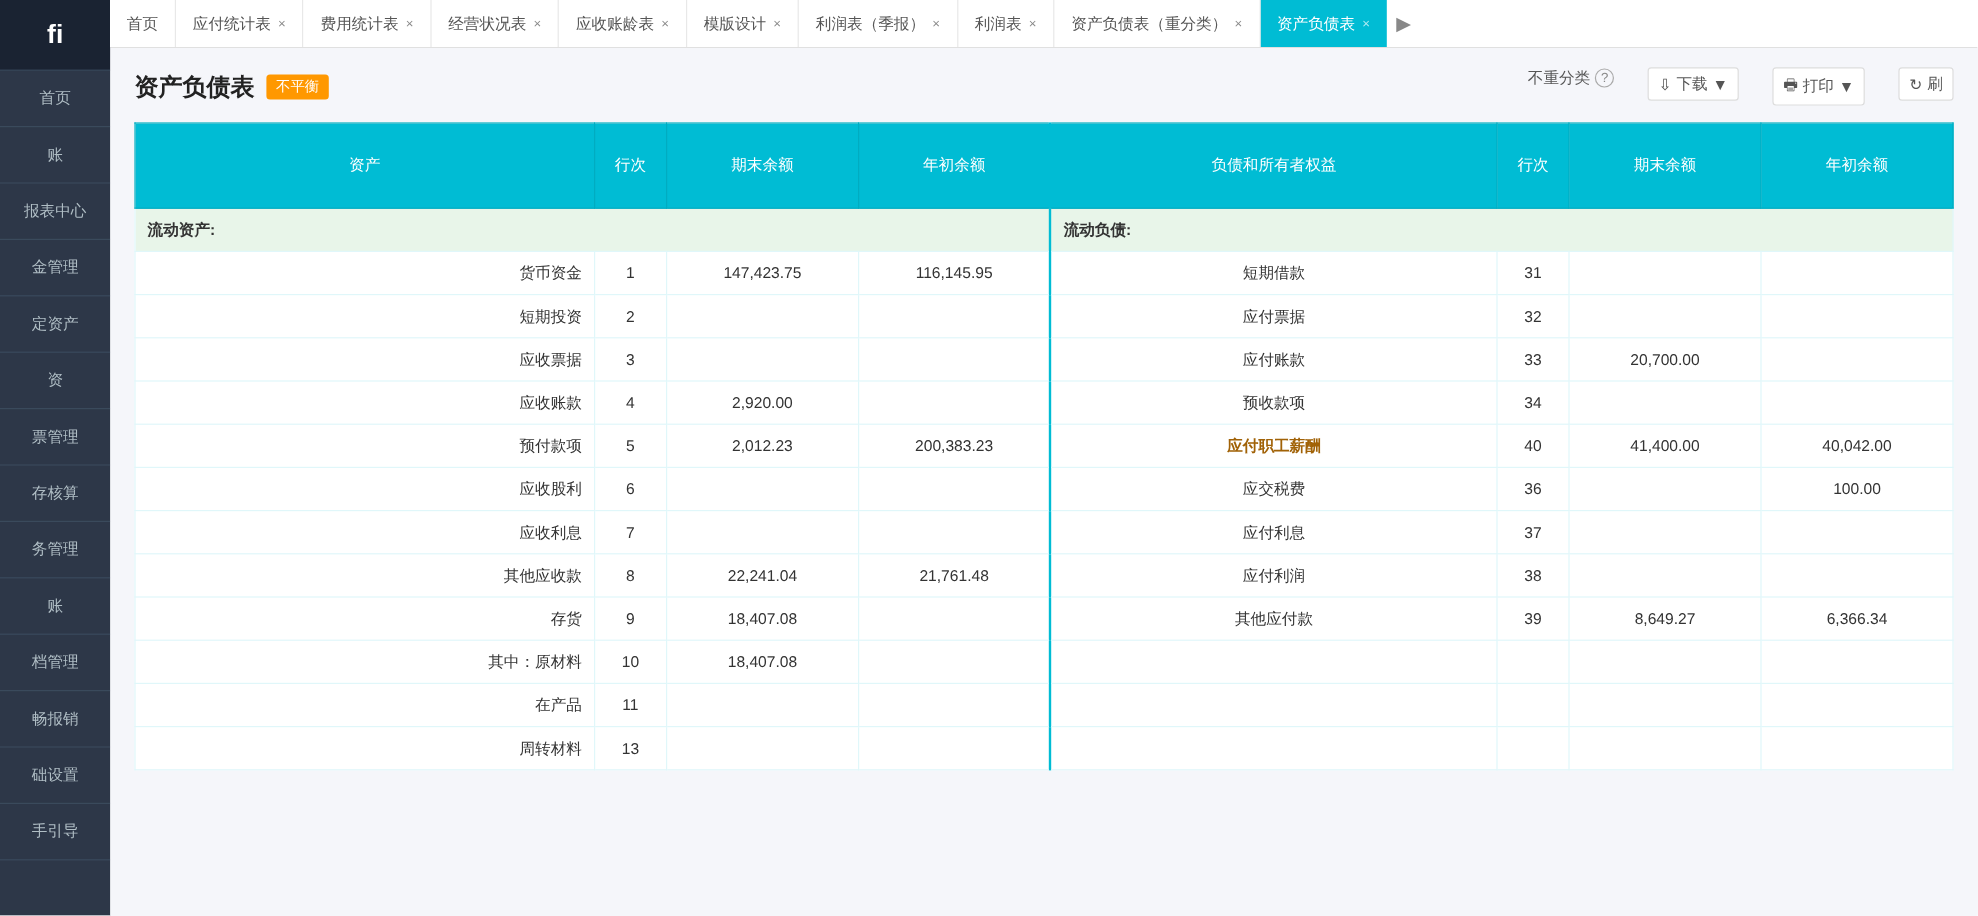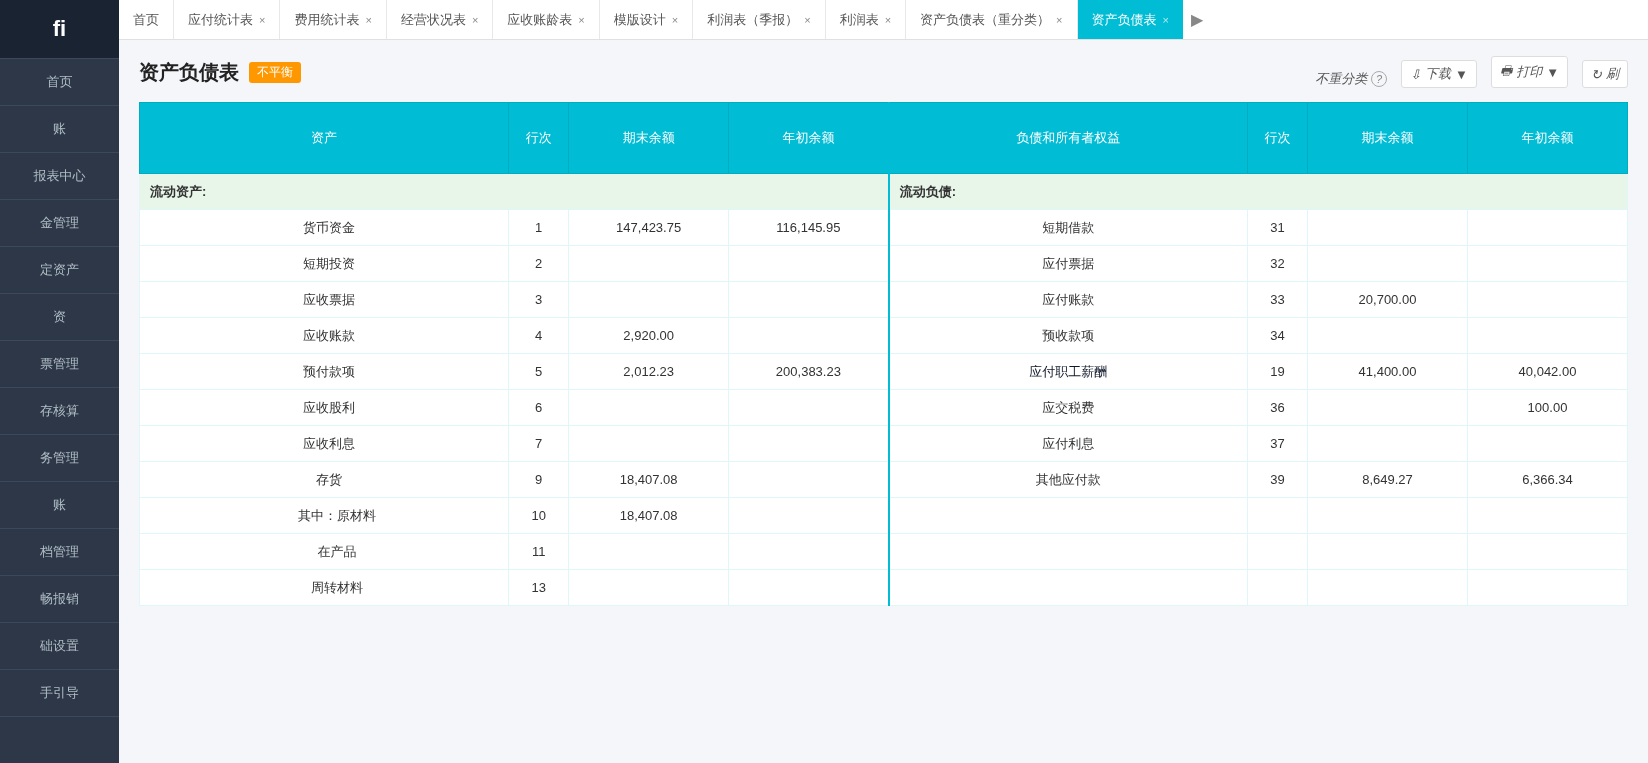--- a/index.html
+++ b/index.html
@@ -1,20 +1,20 @@
 <!DOCTYPE html>
 <html><head>
   <meta charset="utf-8">
   <style>
     * { box-sizing: border-box; margin: 0; padding: 0; }
     body { font-family: "Microsoft YaHei", "PingFang SC", sans-serif; font-size: 13px; background: #f0f2f5; display: flex; height: 763px; overflow: hidden; }
 
     
     .sidebar {
-      width: 119px;
+      width: 92px;
       background: #2d3748;
       color: #ccc;
       display: flex;
       flex-direction: column;
       flex-shrink: 0;
       height: 100%;
       overflow: hidden;
     }
     .sidebar-item {
       padding: 14px 8px;
@@ -114,25 +114,24 @@
     .badge-unbalanced {
       background: #ff9800;
       color: #fff;
       font-size: 12px;
       padding: 2px 8px;
       border-radius: 3px;
       font-weight: normal;
     }
     .page-actions {
       display: flex;
-      align-items: flex-end;
-      gap: 14px;
+      align-items: flex-start;
+      gap: 28px;
       font-size: 13px;
       color: #555;
-      font-style: italic;
     }
     .page-actions .action-btn {
       display: flex;
       align-items: center;
       gap: 4px;
       cursor: pointer;
       padding: 4px 8px;
       border-radius: 3px;
       border: 1px solid #ddd;
       background: #fff;
@@ -176,21 +175,21 @@
     }
     .report-table tbody tr td {
       padding: 7px 10px;
       border: 1px solid #e0f7fa;
       font-size: 13px;
       color: #333;
       text-align: center;
       height: 36px;
     }
     .report-table tbody tr td:first-child {
-      text-align: center;
+      text-align: right;
       padding-left: 20px;
     }
     .report-table tbody tr td.right {
       text-align: center;
     }
     .report-table tbody tr.section-header td {
       background: #e8f5e9;
       font-weight: bold;
       color: #333;
       text-align: left;
@@ -352,42 +351,52 @@
       <td class="divider-col">预收款项</td>
       <td class="row-num">34</td>
       <td class="right"></td>
       <td class="right"></td>
     </tr>
           <tr>
       <td class="">预付款项</td>
       <td class="row-num">5</td>
       <td class="right">2,012.23</td>
       <td class="right">200,383.23</td>
-      <td class="divider-col"><a style="color:#0f172a;text-decoration:none;">应付职工薪酬</a></td>
-      <td class="row-num">19</td>
+      <td class="divider-col"><a style="color:#a16207;text-decoration:none;font-weight:bold;">应付职工薪酬</a></td>
+      <td class="row-num">40</td>
       <td class="right">41,400.00</td>
       <td class="right">40,042.00</td>
     </tr>
           <tr>
       <td class="">应收股利</td>
       <td class="row-num">6</td>
       <td class="right"></td>
       <td class="right"></td>
       <td class="divider-col">应交税费</td>
       <td class="row-num">36</td>
       <td class="right"></td>
       <td class="right">100.00</td>
     </tr>
           <tr>
       <td class="">应收利息</td>
       <td class="row-num">7</td>
       <td class="right"></td>
       <td class="right"></td>
       <td class="divider-col">应付利息</td>
       <td class="row-num">37</td>
+      <td class="right"></td>
+      <td class="right"></td>
+    </tr>
+          <tr>
+      <td class="">其他应收款</td>
+      <td class="row-num">8</td>
+      <td class="right">22,241.04</td>
+      <td class="right">21,761.48</td>
+      <td class="divider-col">应付利润</td>
+      <td class="row-num">38</td>
       <td class="right"></td>
       <td class="right"></td>
     </tr>
           <tr>
       <td class="">存货</td>
       <td class="row-num">9</td>
       <td class="right">18,407.08</td>
       <td class="right"></td>
       <td class="divider-col">其他应付款</td>
       <td class="row-num">39</td>

